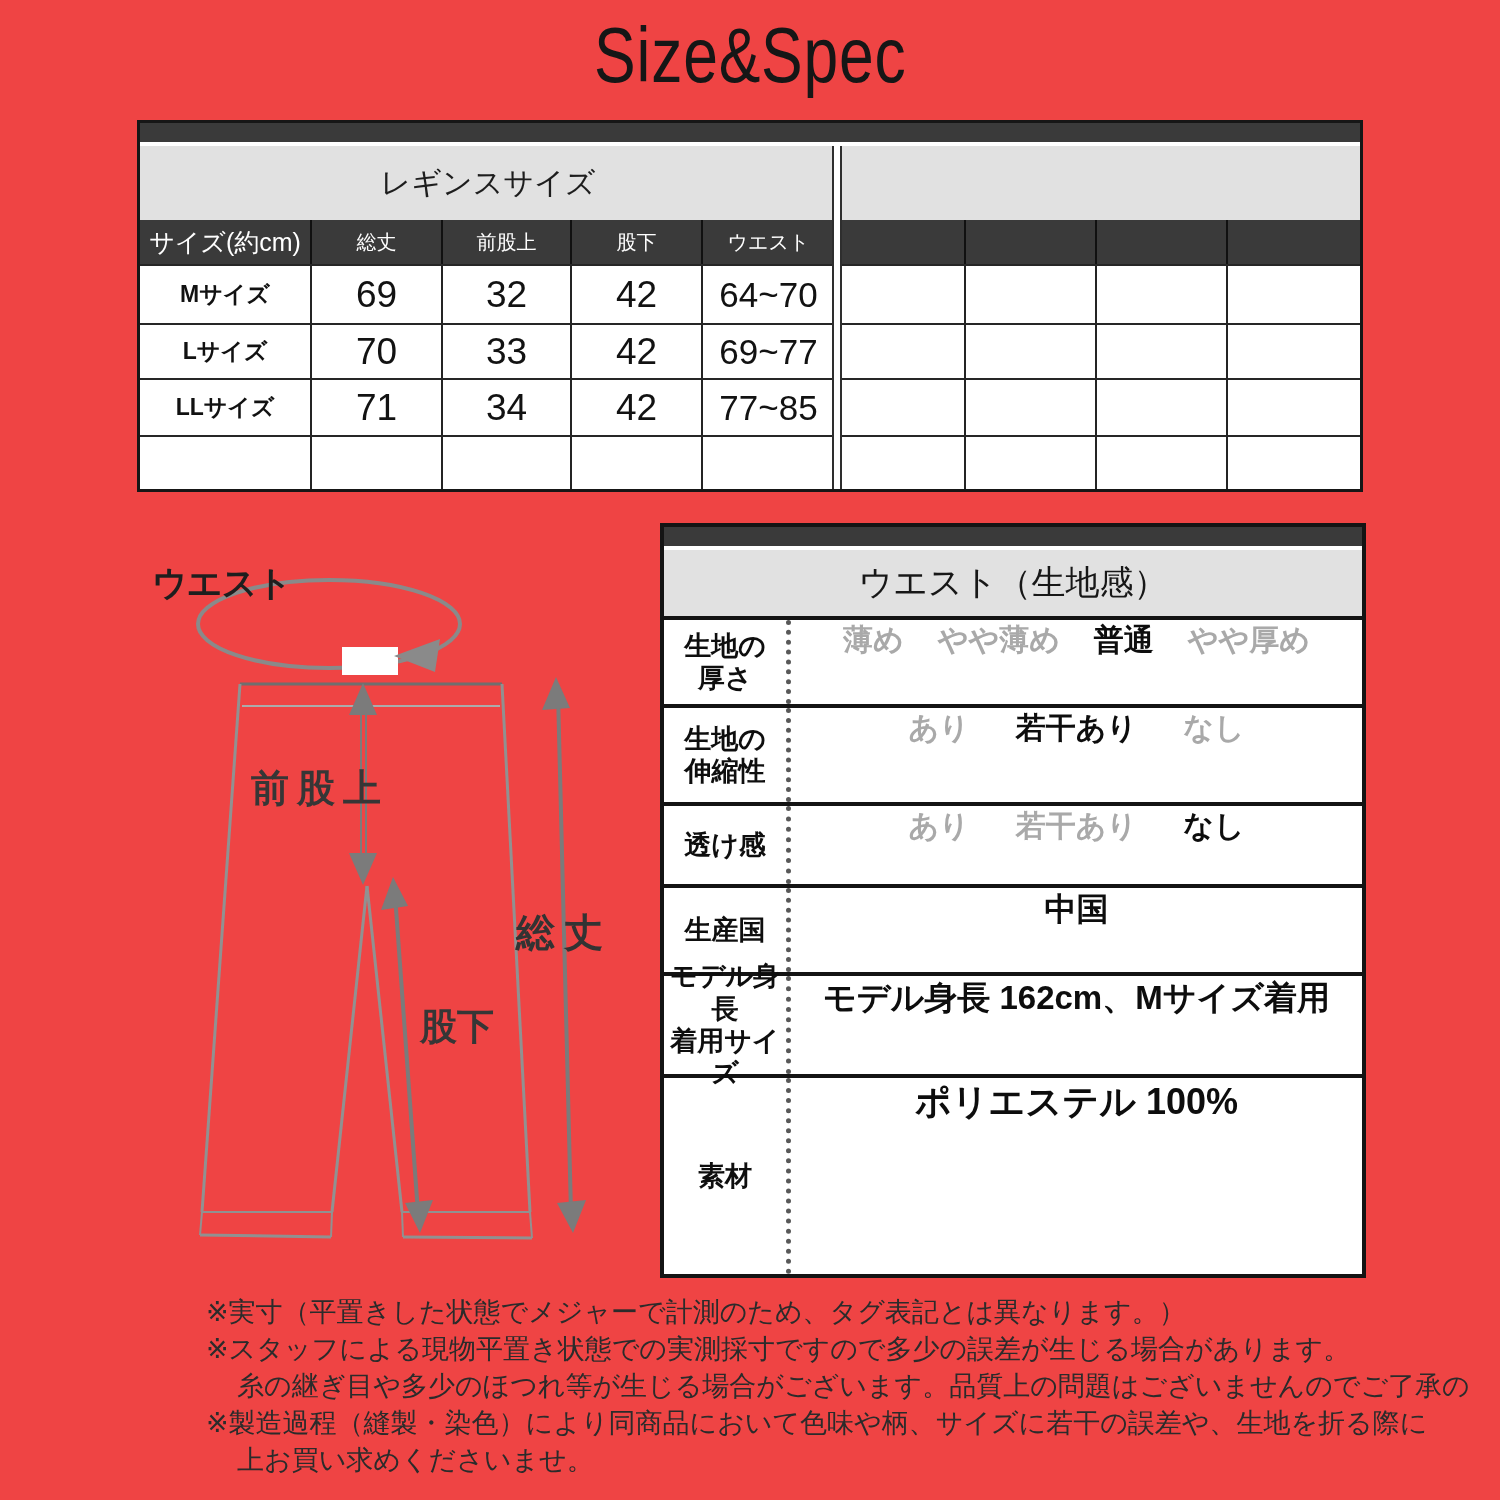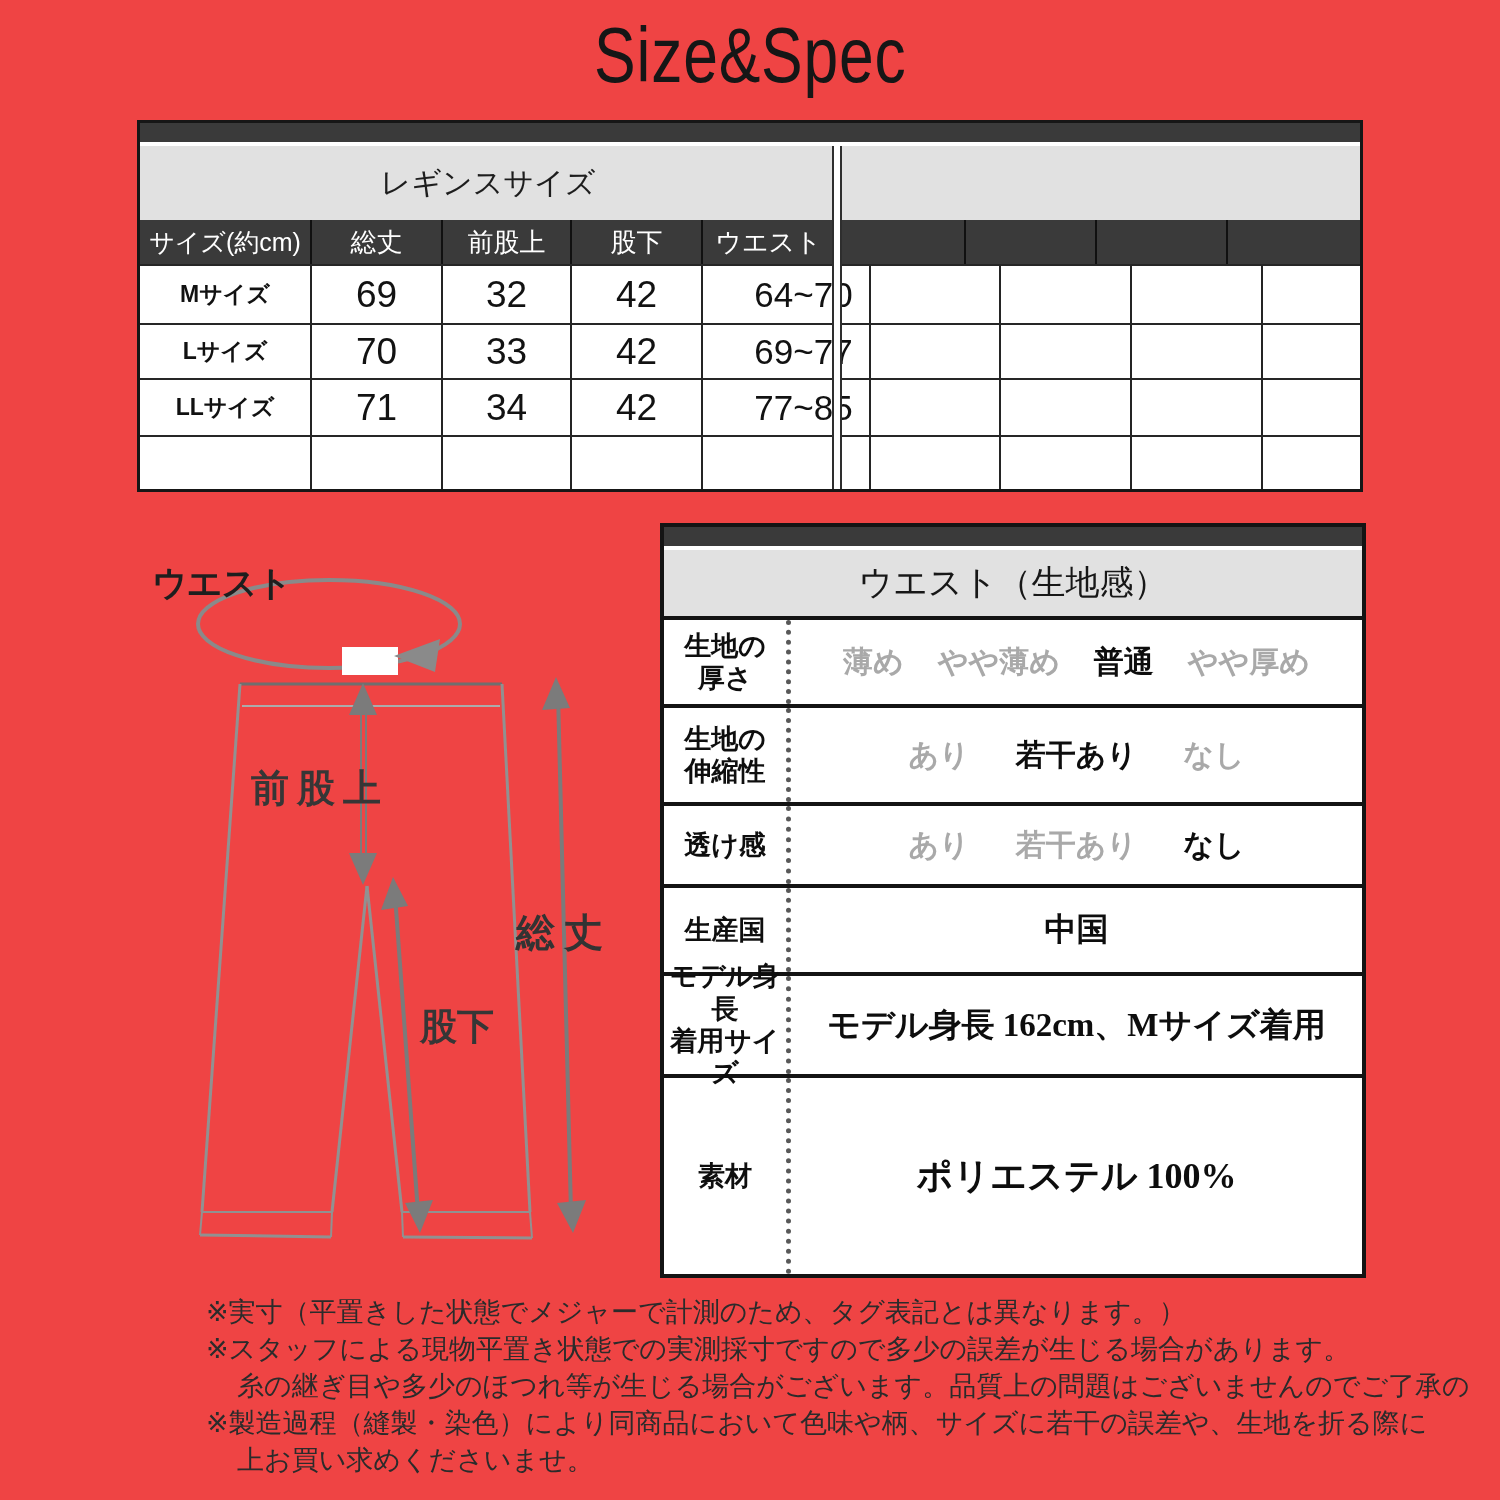--- a/index.html
+++ b/index.html
@@ -16,26 +16,26 @@
     border:3px solid #161616;background:#fff;}
   .sbar{height:19px;background:#3a3a3a;}
   .sgap{height:4px;background:#fff;}
   .strow{height:74px;background:#e1e1e1;display:flex;align-items:center;}
   .strow .stitle{width:696px;text-align:center;font-size:30px;color:#1d1d1d;}
   .srow{display:flex;}
   .cell{box-sizing:border-box;border-right:2px solid #242424;display:flex;
     align-items:center;justify-content:center;white-space:nowrap;}
   .cell:last-child{border-right:none;}
   .hrow{height:44px;background:#3a3a3a;}
-  .hrow .cell{border-right-color:#101010;color:#fff;font-size:26px;}
+  .hrow .cell{border-right-color:#101010;color:#fff;font-size:20px;}
   .hrow .cell.c1{font-size:25px;}
   .drow{border-top:2px solid #262626;}
   .rowlabel{font-weight:bold;font-size:23px;color:#111;}
   .num{font-size:37px;color:#121212;}
-  .range{font-size:35px;color:#121212;margin-left:35px;}
+  .range{font-size:35px;color:#121212;}
   .c1{width:172px}.c2{width:131px}.c3{width:129px}.c4{width:131px}.c5{width:133px}
   .c6{width:130px}.c7{width:131px}.c8{width:131px}.c9{flex:1}
   .sdivider{position:absolute;left:692px;top:23px;bottom:0;width:10px;background:#fff;
     border-left:2px solid #2e2e2e;border-right:2px solid #2e2e2e;box-sizing:border-box;z-index:5;}
 
   
   .diagram-svg{position:absolute;left:150px;top:555px;}
   .dlabel{position:absolute;color:#1e1e1e;white-space:nowrap;z-index:3;}
   .lbl-waist{left:152px;top:560px;font-size:35px;font-weight:bold;letter-spacing:-1px;}
   .lbl-rise{left:251px;top:763px;font-size:38px;font-weight:600;color:#363636;letter-spacing:8px;}
@@ -48,22 +48,22 @@
   .ptable{position:absolute;left:660px;top:523px;width:706px;box-sizing:border-box;
     border:4px solid #141414;background:#fff;}
   .pbar{height:19px;background:#3a3a3a;}
   .pgap{height:4px;background:#fff;}
   .phead{height:66px;background:#e1e1e1;display:flex;align-items:center;justify-content:center;
     font-size:34px;color:#171717;}
   .prow{display:flex;border-top:4px solid #141414;}
   .plabel{width:122px;box-sizing:border-box;display:flex;flex-direction:column;
     align-items:center;justify-content:center;font-weight:bold;font-size:27px;
     line-height:1.2;color:#0e0e0e;text-align:center;}
-  .pval{flex:1;border-left:5px dotted #585858;display:flex;align-items:center;
-    justify-content:center;font-family:Liberation Serif, serif;}
+  .pval{flex:1;border-left:5px dotted #585858;display:flex;
+    justify-content:center;}
   .opt{color:#a9a9a9;font-weight:bold;font-size:30px;white-space:nowrap;}
   .opt.on{color:#0d0d0d;}
   .g34{gap:34px}.g46{gap:46px}
   .pvtext{font-weight:bold;color:#0d0d0d;font-size:32px;white-space:nowrap;}
   .pv-model{font-size:33px;}
   .pv-material{font-size:36px;}
   .ph0{height:84px}.ph1{height:94px}.ph2{height:78px}.ph3{height:84px}.ph4{height:98px}.ph5{height:196px}
 
   
   .notes{position:absolute;left:206px;top:1294px;width:1210px;font-size:27px;color:#2b2b2b;}

